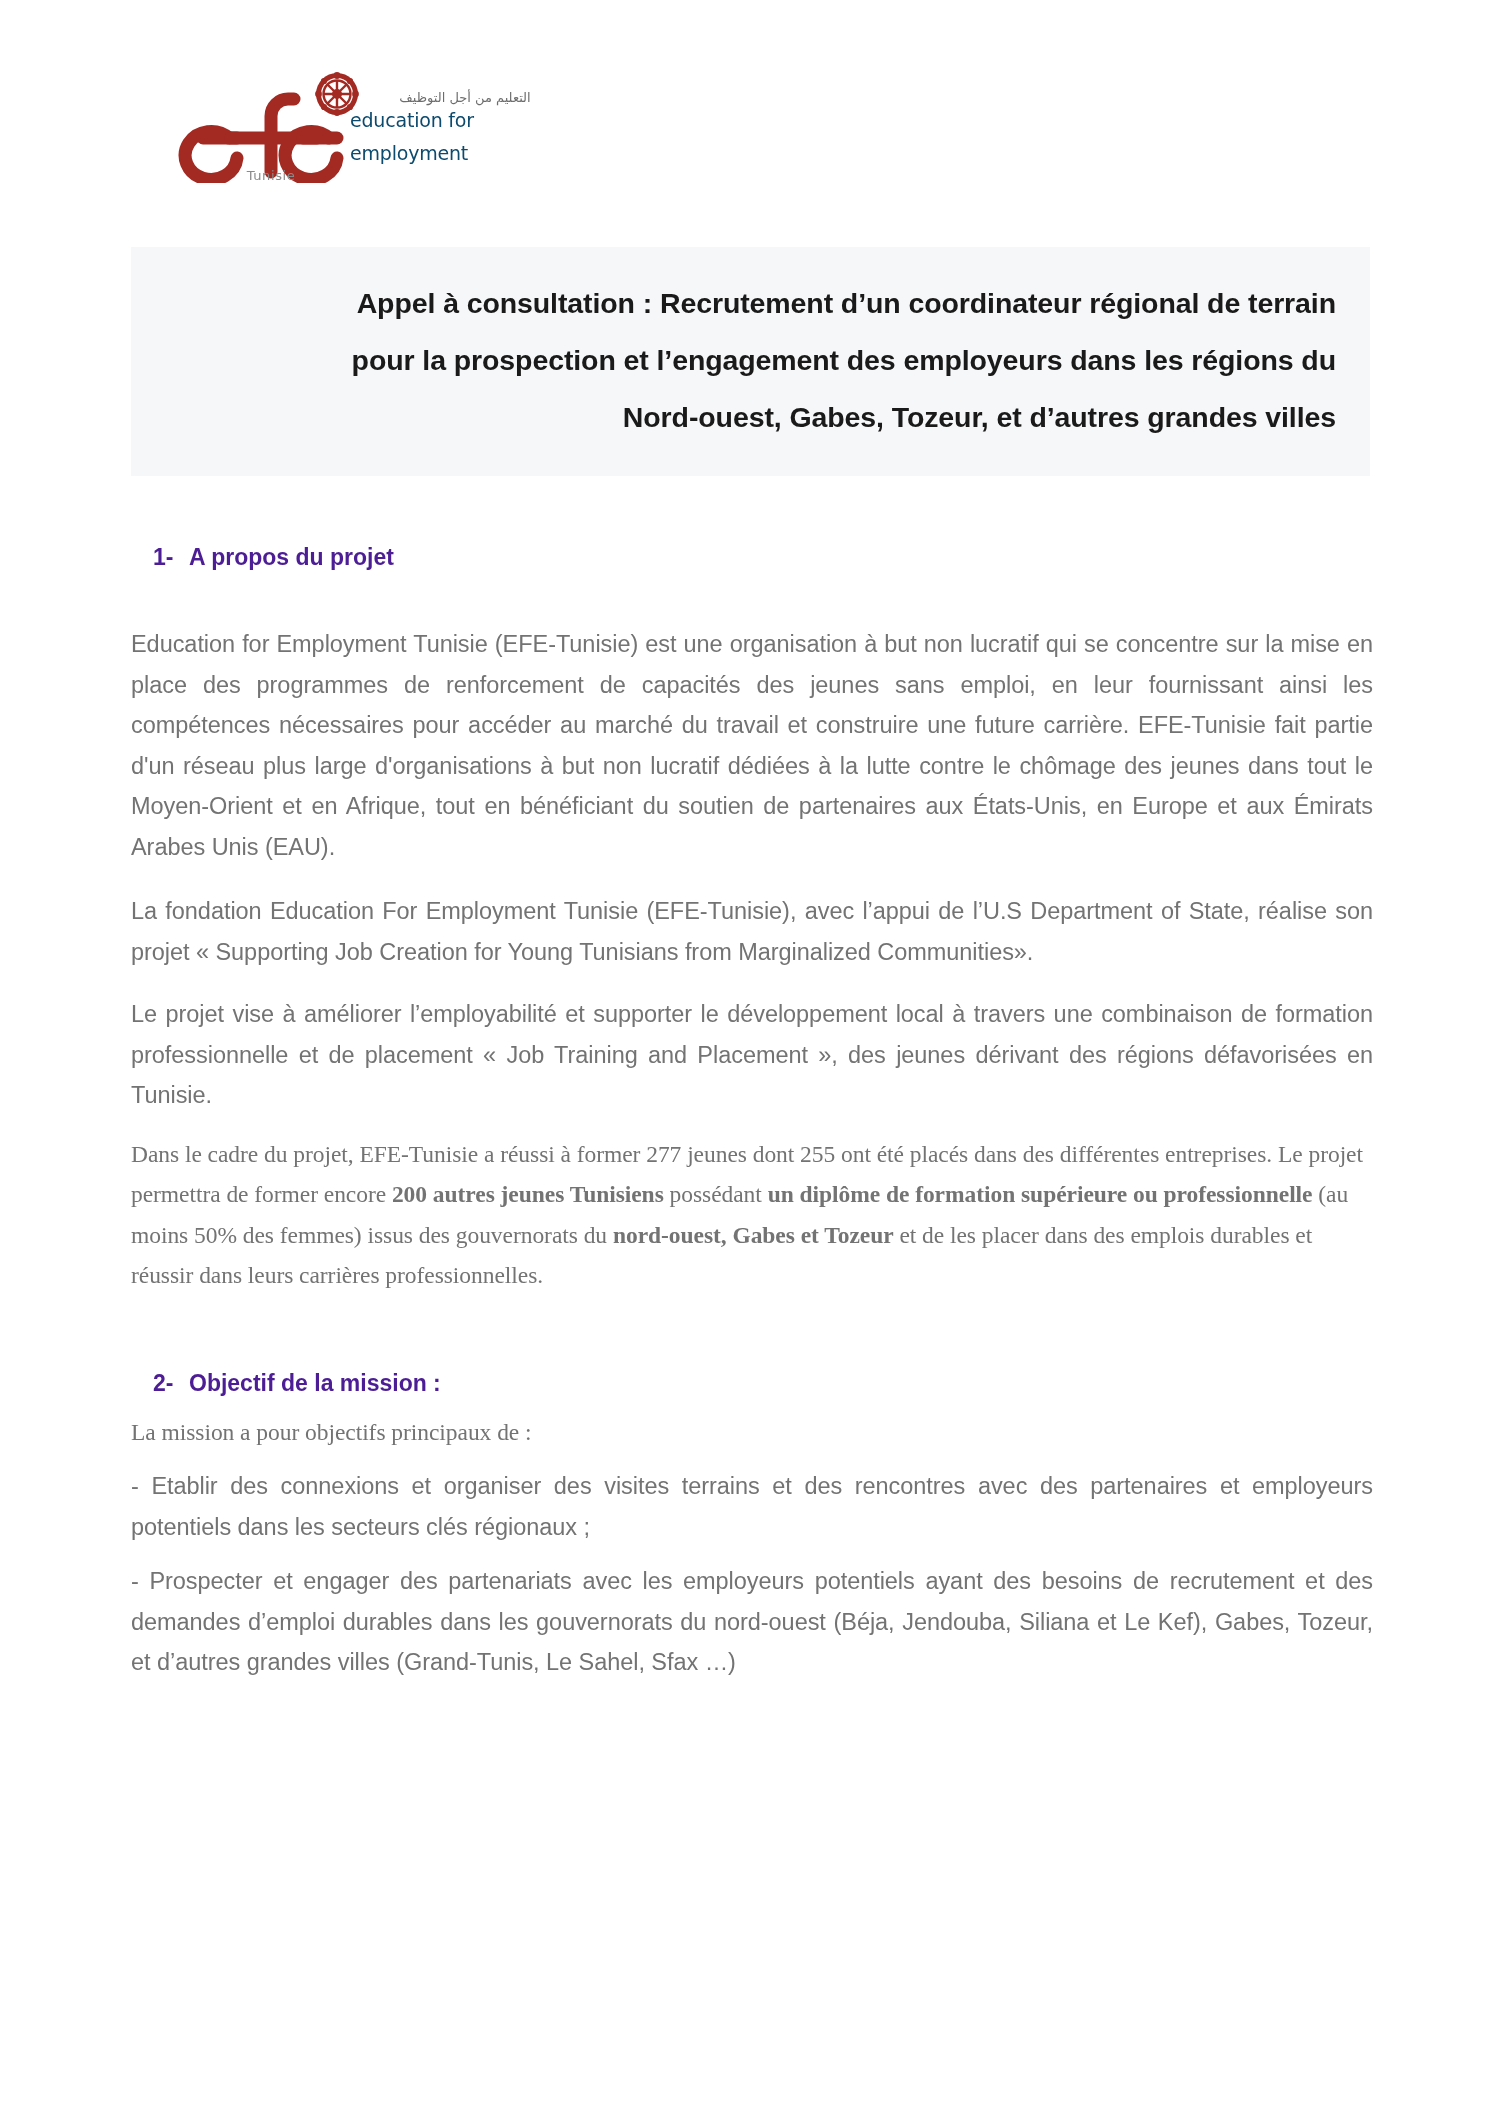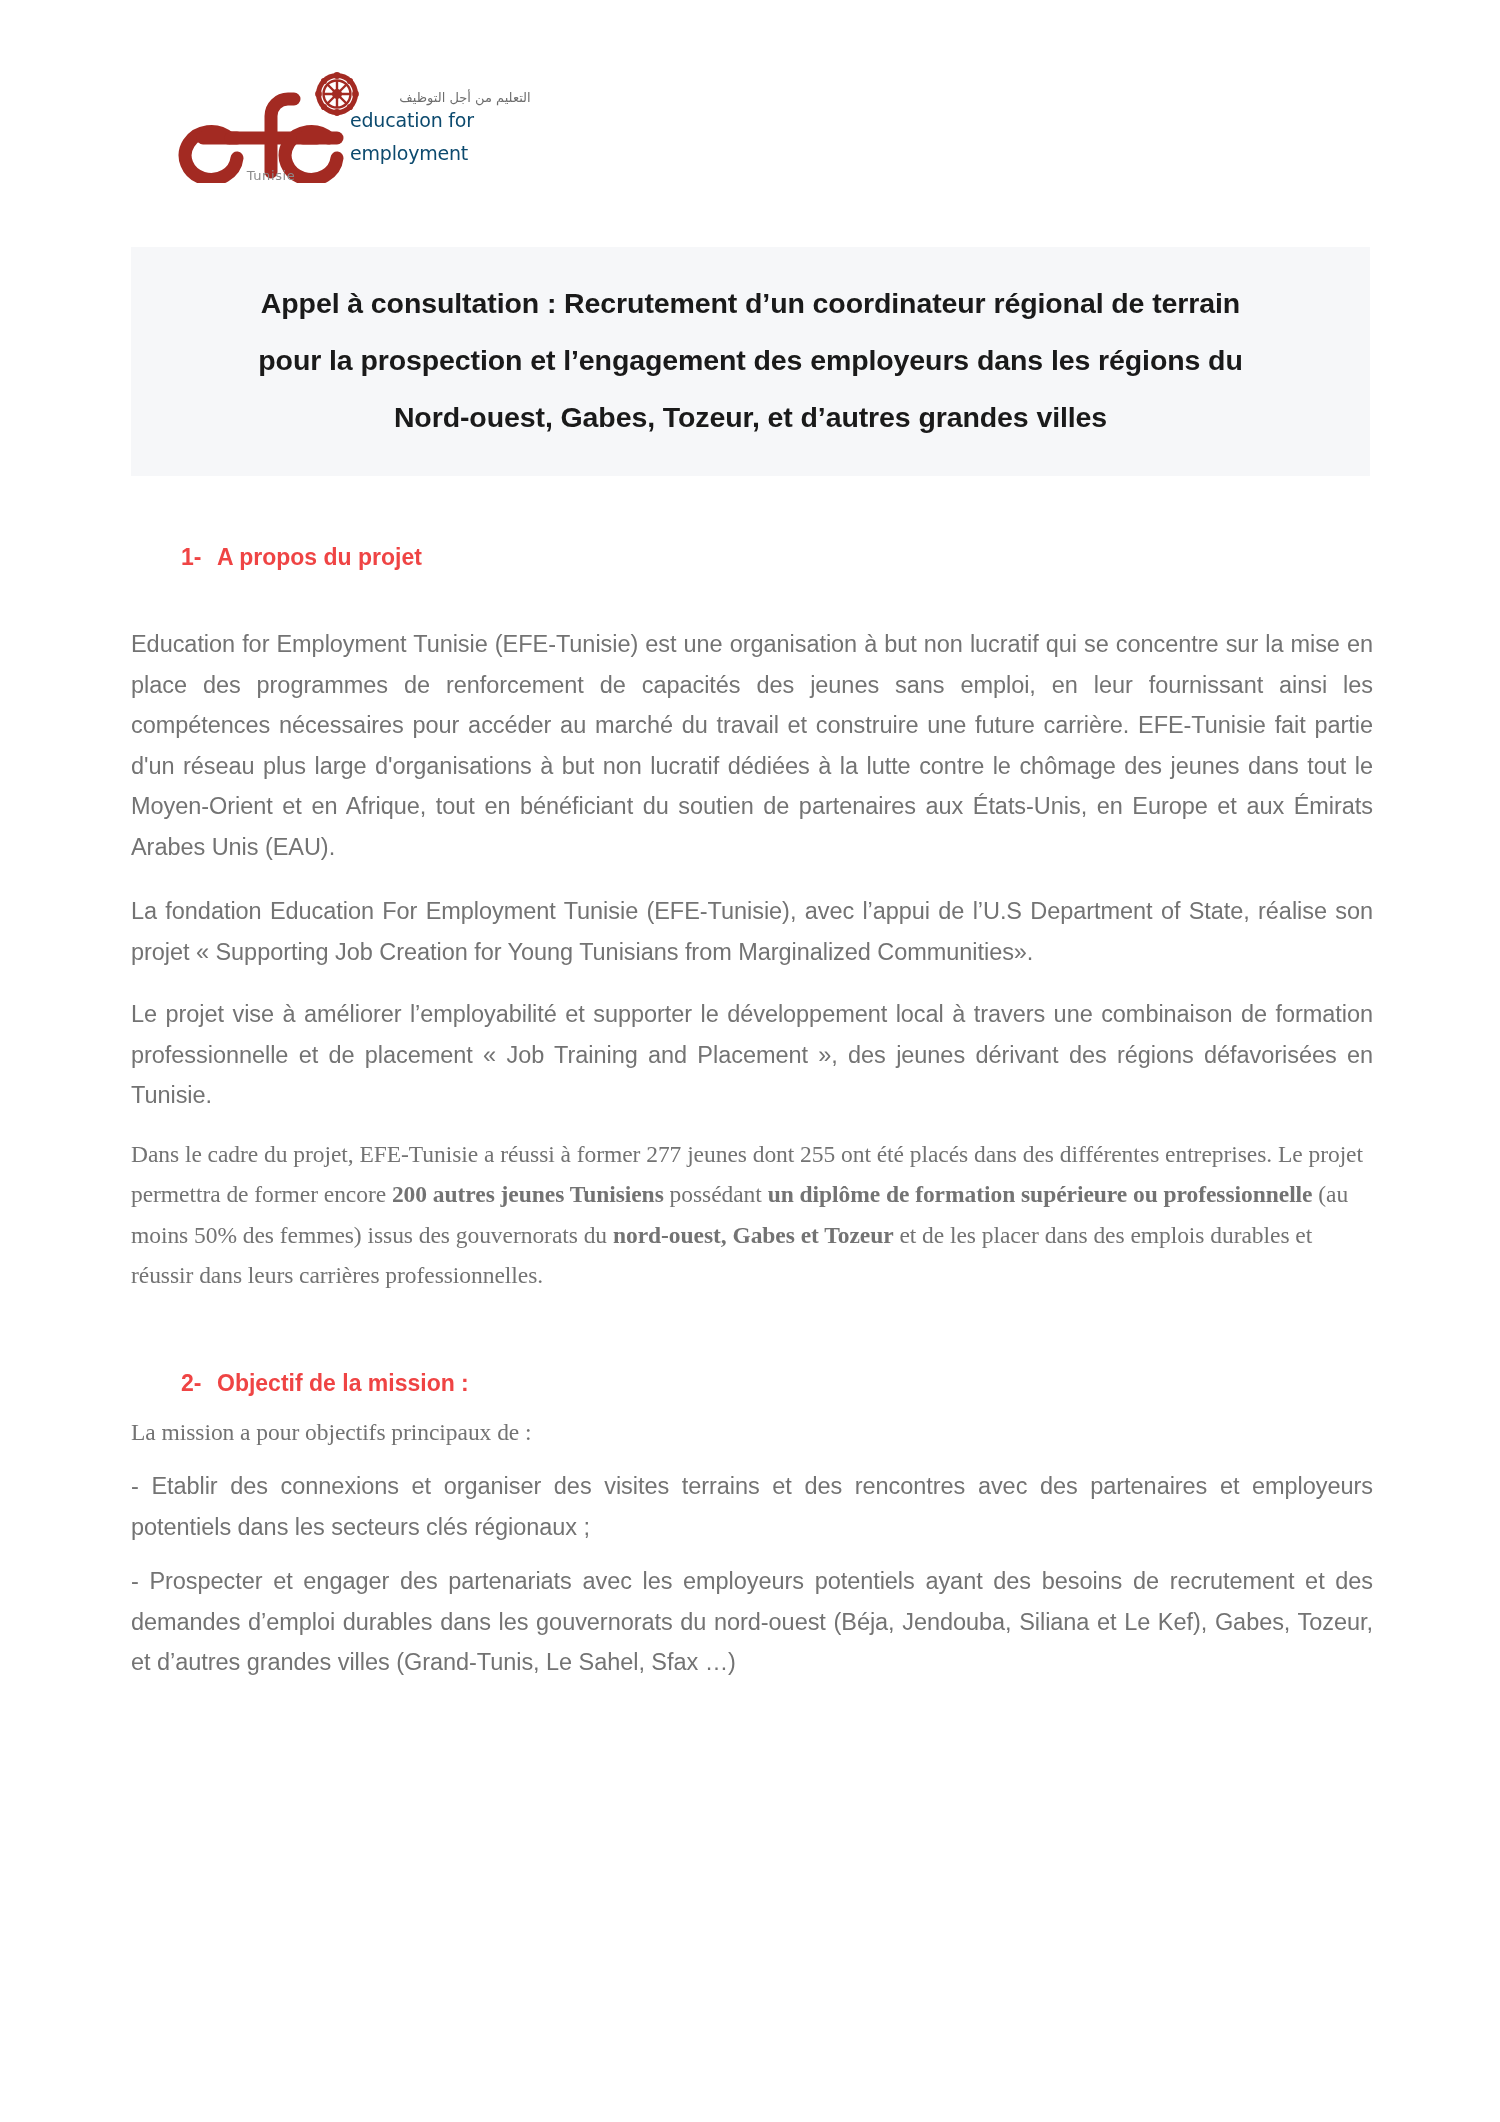--- a/index.html
+++ b/index.html
@@ -66,41 +66,41 @@
   .title-band {
     position: absolute;
     left: 131px;
     top: 247px;
     width: 1239px;
     background: #f6f7f9;
     padding: 28px 34px 30px 34px;
     box-sizing: border-box;
   }
   .title-line {
-    text-align: center;
+    text-align: right;
     font-weight: bold;
     font-size: 28.5px;
     line-height: 57px;
     color: #1a1a1a;
     letter-spacing: -0.1px;
   }
 
   
   .content {
     position: absolute;
     left: 131px;
     top: 540px;
     width: 1242px;
   }
   .heading {
     font-weight: bold;
     font-size: 23px;
     line-height: 34px;
-    color: #ef4444;
-    margin: 0 0 0 50px;
+    color: #4c1d95;
+    margin: 0 0 0 22px;
     padding: 0;
   }
   .heading .num {
     display: inline-block;
     width: 36px;
   }
   .para {
     font-size: 23.5px;
     line-height: 40.5px;
     text-align: justify;

